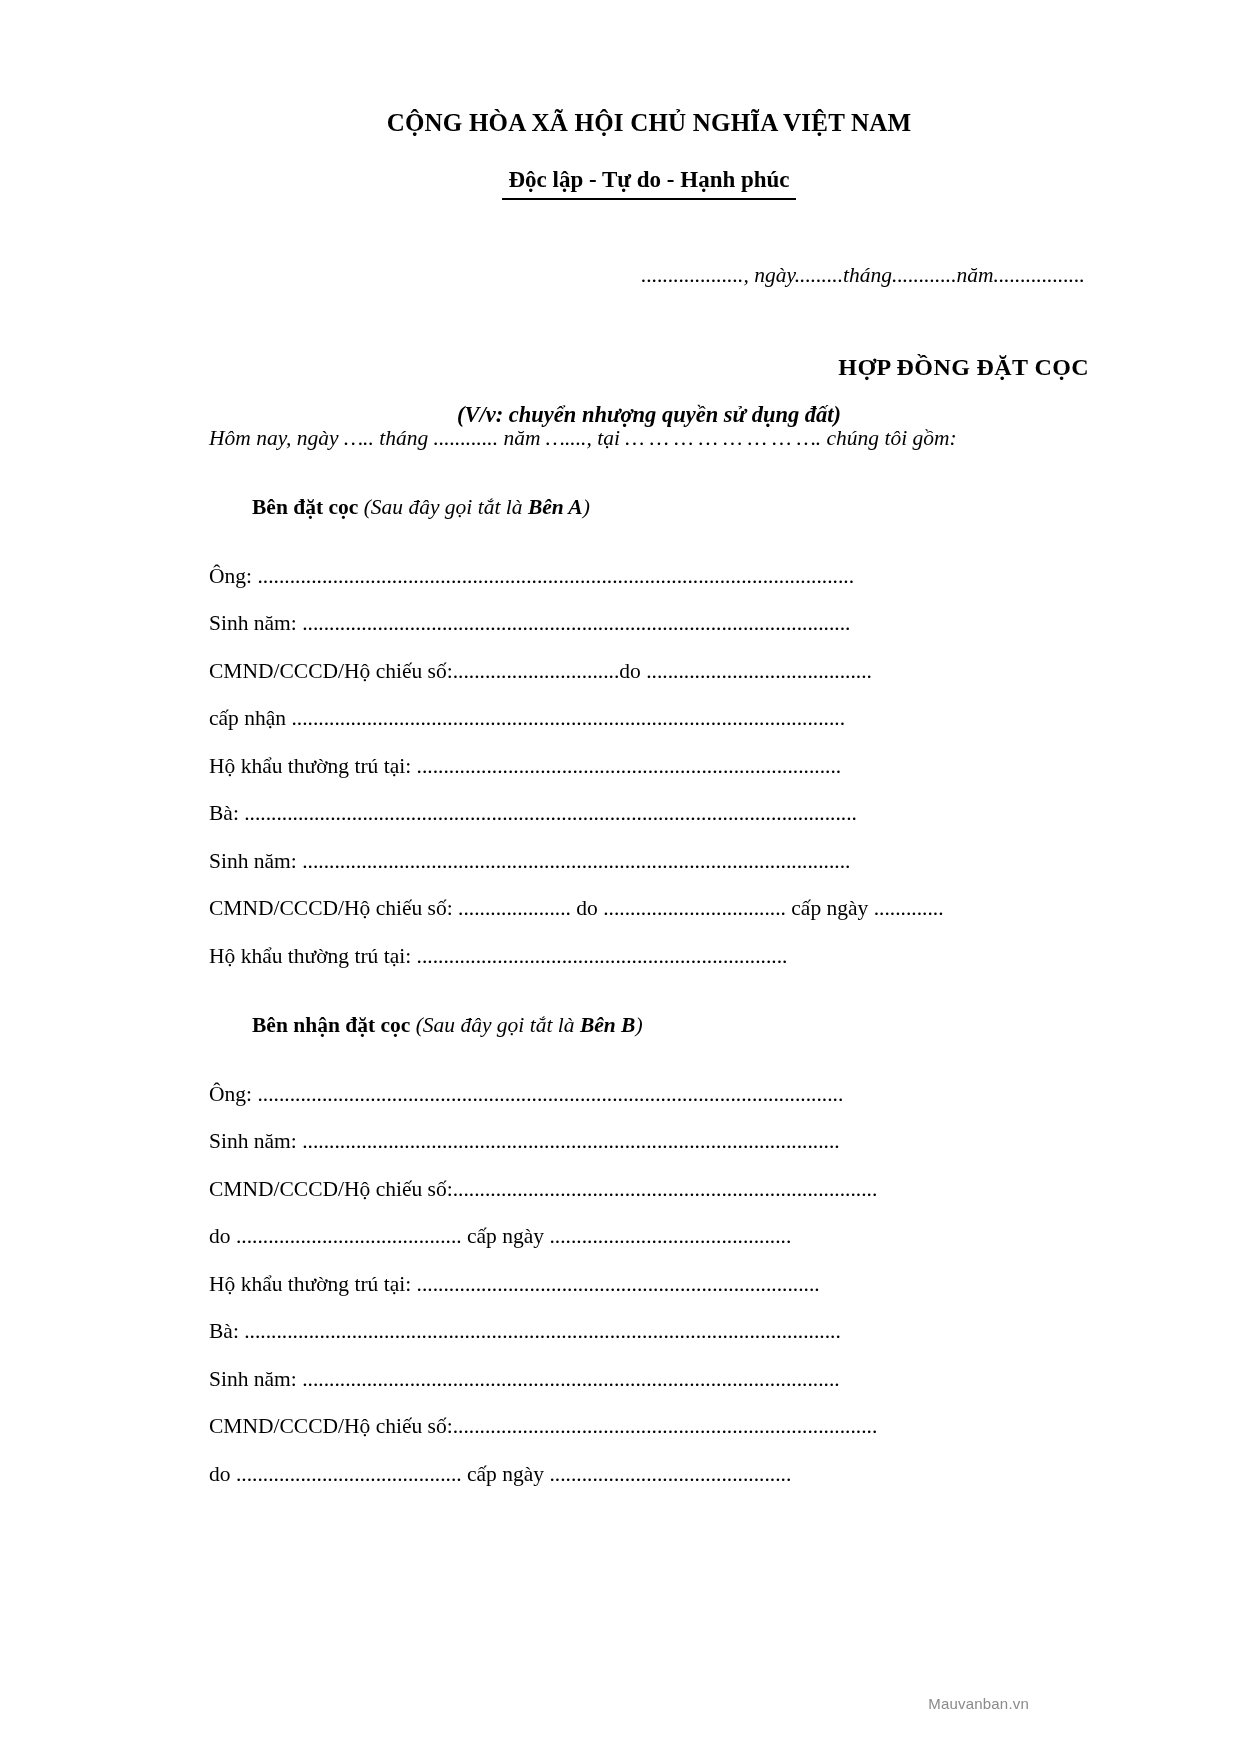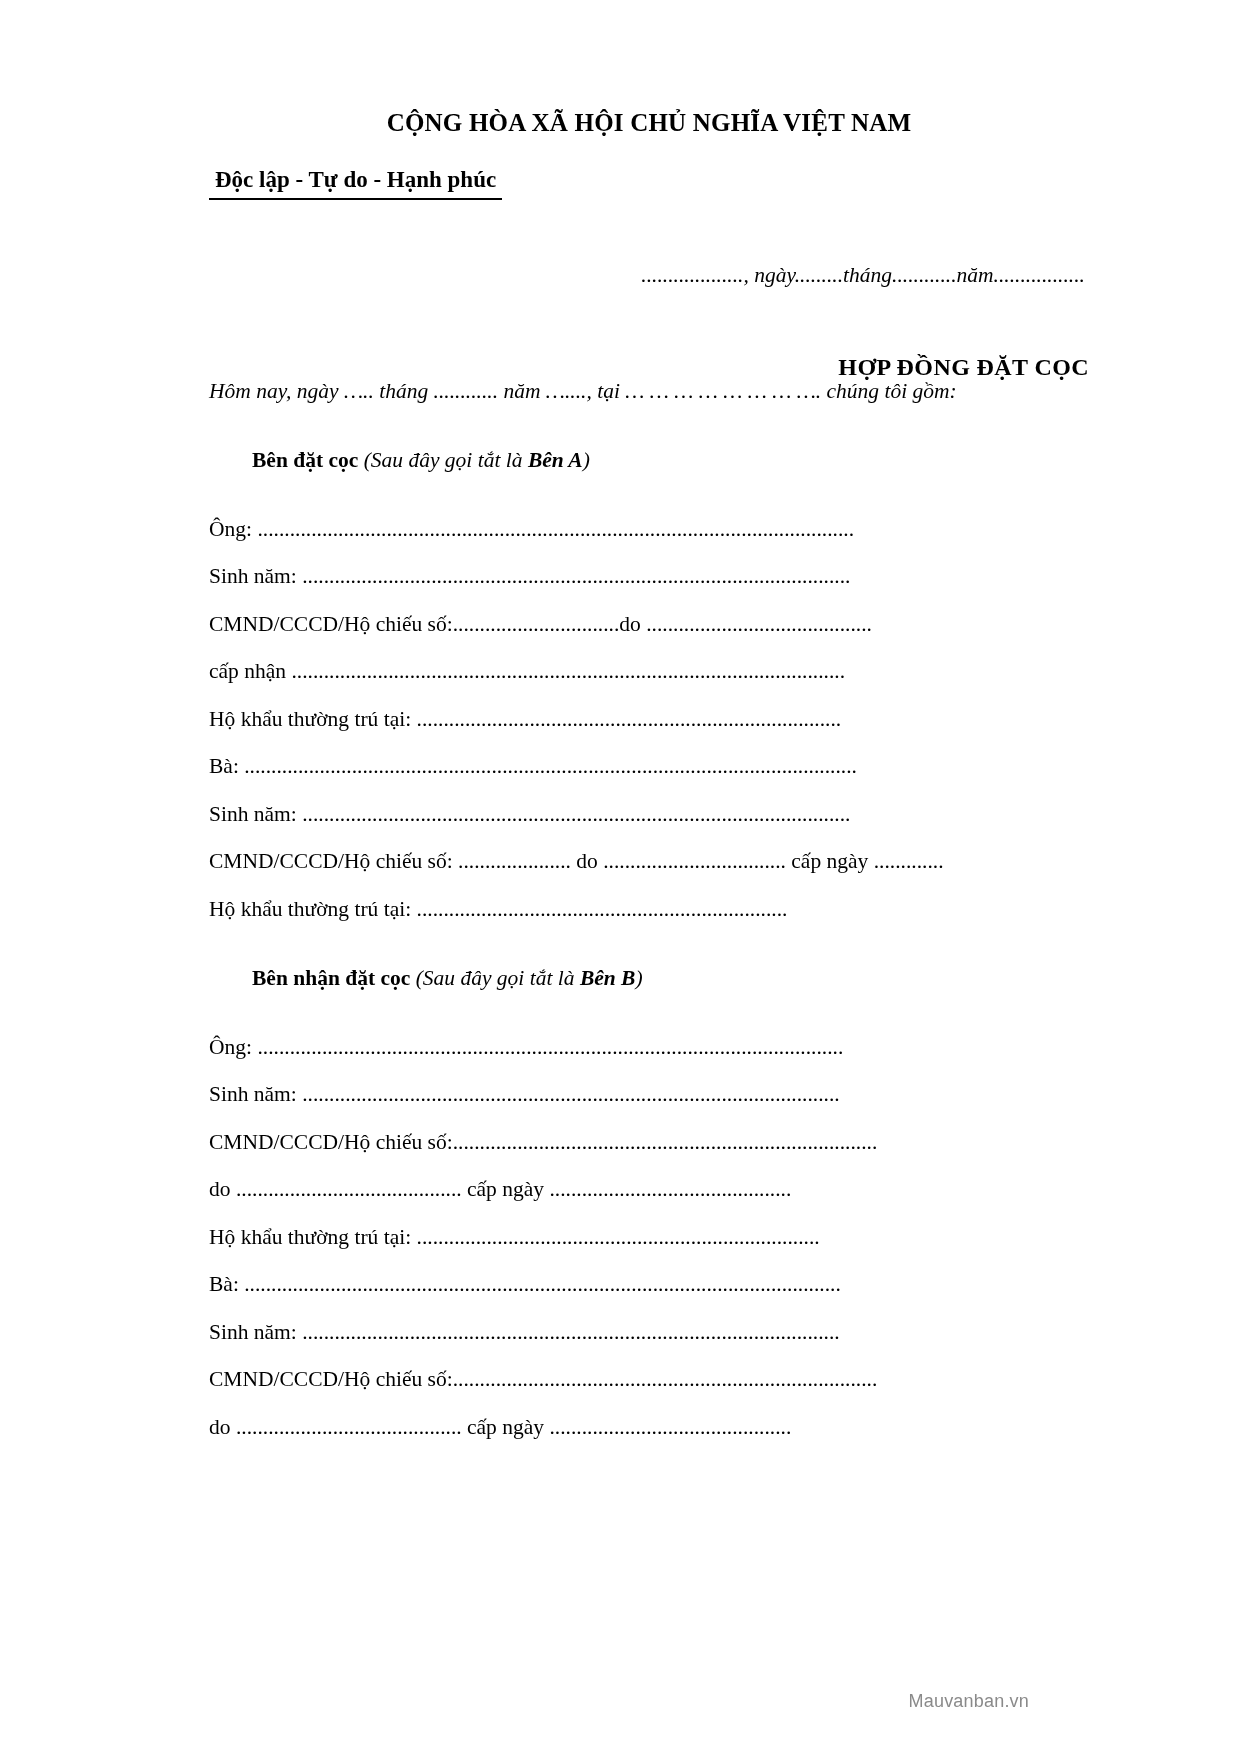--- a/index.html
+++ b/index.html
@@ -33,21 +33,21 @@
   .nation-header {
     text-align: center;
     font-weight: bold;
     font-size: 25px;
     letter-spacing: 0.2px;
     margin-top: 108px;
     line-height: 1.2;
     white-space: nowrap;
   }
   .nation-motto-wrap {
-    text-align: left;
+    text-align: center;
     margin-top: 28px;
   }
   .nation-motto {
     display: inline-block;
     font-weight: bold;
     font-size: 23px;
     line-height: 1.2;
     padding: 0 6px 4px 6px;
     border-bottom: 2px solid #000;
   }
@@ -93,21 +93,21 @@
   .line.party .b { font-weight: bold; }
   .line.party .i { font-style: italic; }
   .line.party .i .b { font-weight: bold; font-style: italic; }
 
   
   .watermark {
     position: absolute;
     right: 158px;
     bottom: 42px;
     font-family: "Liberation Sans", "DejaVu Sans", sans-serif;
-    font-size: 18px;
+    font-size: 15px;
     color: #8a8a8a;
     letter-spacing: 0.2px;
     white-space: nowrap;
     text-align: right;
   }
 </style>
 </head>
 <body>
 
 <div class="page">
@@ -116,20 +116,21 @@
     <div class="nation-header">CỘNG HÒA XÃ HỘI CHỦ NGHĨA VIỆT NAM</div>
 
     <div class="nation-motto-wrap">
       <span class="nation-motto">Độc lập - Tự do - Hạnh phúc</span>
     </div>
 
     <div class="date-line">..................., ngày.........tháng............năm.................</div>
 
     <div class="doc-title">HỢP ĐỒNG ĐẶT CỌC</div>
 
+    <div class="doc-subtitle">(V/v: chuyển nhượng quyền sử dụng đất)</div>
 
     <div class="body-block">
 
       <div class="line italic">Hôm nay, ngày ….. tháng ............ năm …...., tại … … … … … … … …. chúng tôi gồm:</div>
 
       <div class="line party">
         <span class="b">Bên đặt cọc</span><span class="i"><span> (Sau đây gọi tắt là </span><span class="b">Bên A</span><span>)</span></span>
       </div>
 
       <div class="line">Ông: ...............................................................................................................</div>

